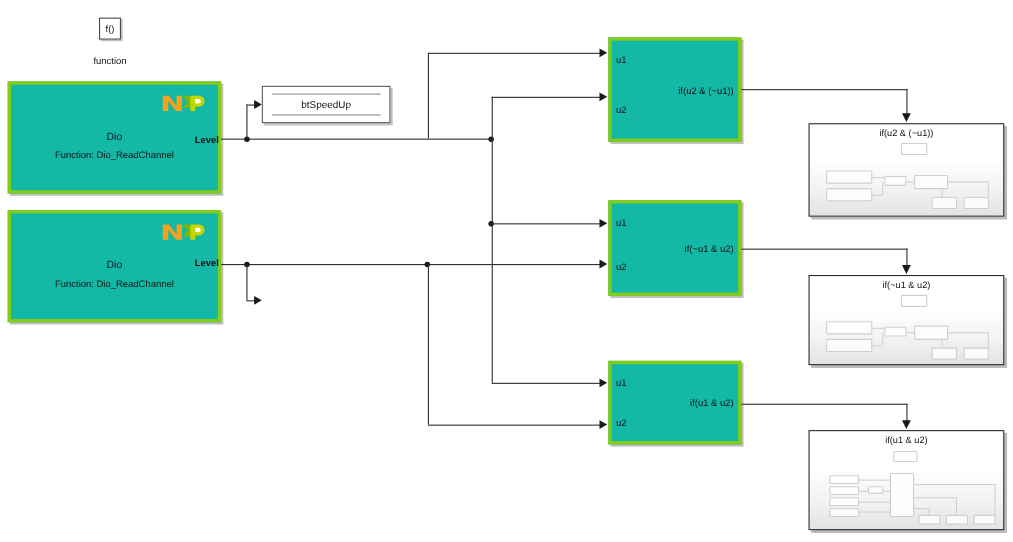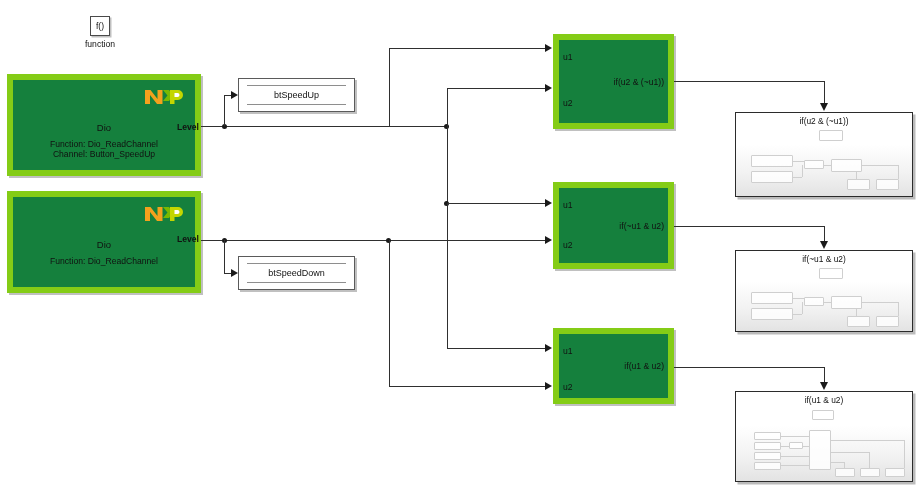--- a/index.html
+++ b/index.html
@@ -11,22 +11,22 @@
     position:relative;
     width:921px;
     height:493px;
     background:#ffffff;
     overflow:hidden;
   }
   
   .blk{
     position:absolute;
     box-sizing:border-box;
-    background:#15803d;
-    border:6px solid #84cc16;
+    background:#14b8a6;
+    border:3px solid #84cc16;
     box-shadow:2px 2px 0 0 rgba(140,140,140,.55);
   }
 
   
   .dio .title{
     position:absolute;
     left:0; right:0;
     text-align:center;
     font-size:9.5px;
     color:#111;
@@ -64,20 +64,21 @@
     box-shadow:1.5px 1.5px 0 0 rgba(150,150,150,.6);
     display:flex;align-items:center;justify-content:center;
     font-size:8.5px;color:#111;
   }
   .caption{
     position:absolute;
     text-align:center;
     font-size:8.6px;
     color:#111;
     white-space:nowrap;
+    margin-top:11px;
   }
 
   
   .sig{
     position:absolute;
     box-sizing:border-box;
     border:1px solid #5a5a5a;
     background:#fff;
     box-shadow:2px 2px 0 0 rgba(140,140,140,.55);
   }
@@ -146,21 +147,20 @@
     <div class="nxp" style="right:9px;top:7px;">
       <svg width="42" height="19" viewBox="0 0 84 38">
         <path d="M2 34 V6 h11 l14 18 V6 h10 v28 H26 L12 16 v18 z" fill="#f4a11d"></path>
         <path d="M38 6 h12 l9 11 -9 11 h-12 l9 -11 z" fill="#7ab800"></path>
         <path d="M52 6 h16 a10 10 0 0 1 0 20 h-7 v8 h-9 z" fill="#c3d600"></path>
         <path d="M61 12 h6 a4 4 0 0 1 0 8 h-6 z" fill="#ffffff"></path>
       </svg>
     </div>
     <div class="title" style="top:42px;">Dio</div>
     <div class="desc" style="top:59px;">Function: Dio_ReadChannel</div>
-    <div class="desc" style="top:69px;">Channel: Button_SpeedUp</div>
   </div>
   <div class="portlabel" style="left:177px;top:122px;">Level</div>
 
   <div class="blk dio" style="left:7px;top:191px;width:194px;height:102px;">
     <div class="nxp" style="right:9px;top:7px;">
       <svg width="42" height="19" viewBox="0 0 84 38">
         <path d="M2 34 V6 h11 l14 18 V6 h10 v28 H26 L12 16 v18 z" fill="#f4a11d"></path>
         <path d="M38 6 h12 l9 11 -9 11 h-12 l9 -11 z" fill="#7ab800"></path>
         <path d="M52 6 h16 a10 10 0 0 1 0 20 h-7 v8 h-9 z" fill="#c3d600"></path>
         <path d="M61 12 h6 a4 4 0 0 1 0 8 h-6 z" fill="#ffffff"></path>
@@ -170,25 +170,20 @@
     <div class="desc" style="top:59px;">Function: Dio_ReadChannel</div>
   </div>
   <div class="portlabel" style="left:177px;top:234px;">Level</div>
 
   <div class="sig" style="left:238px;top:78px;width:117px;height:34px;padding-left:40px;">
     <div class="bar" style="top:6px;"></div>
     <div class="bar" style="bottom:6px;"></div>
     <div class="lbl">btSpeedUp</div>
   </div>
 
-  <div class="sig" style="left:238px;top:256px;width:117px;height:34px;">
-    <div class="bar" style="top:6px;"></div>
-    <div class="bar" style="bottom:6px;"></div>
-    <div class="lbl">btSpeedDown</div>
-  </div>
 
   <div class="blk ifblk" style="left:553px;top:34px;width:121px;height:95px;">
     <div class="pl" style="left:4px;top:12px;">u1</div>
     <div class="pl" style="left:4px;top:58px;">u2</div>
     <div class="expr">if(u2 &amp; (~u1))</div>
   </div>
 
   <div class="blk ifblk" style="left:553px;top:182px;width:121px;height:87px;">
     <div class="pl" style="left:4px;top:12px;">u1</div>
     <div class="pl" style="left:4px;top:52px;">u2</div>

